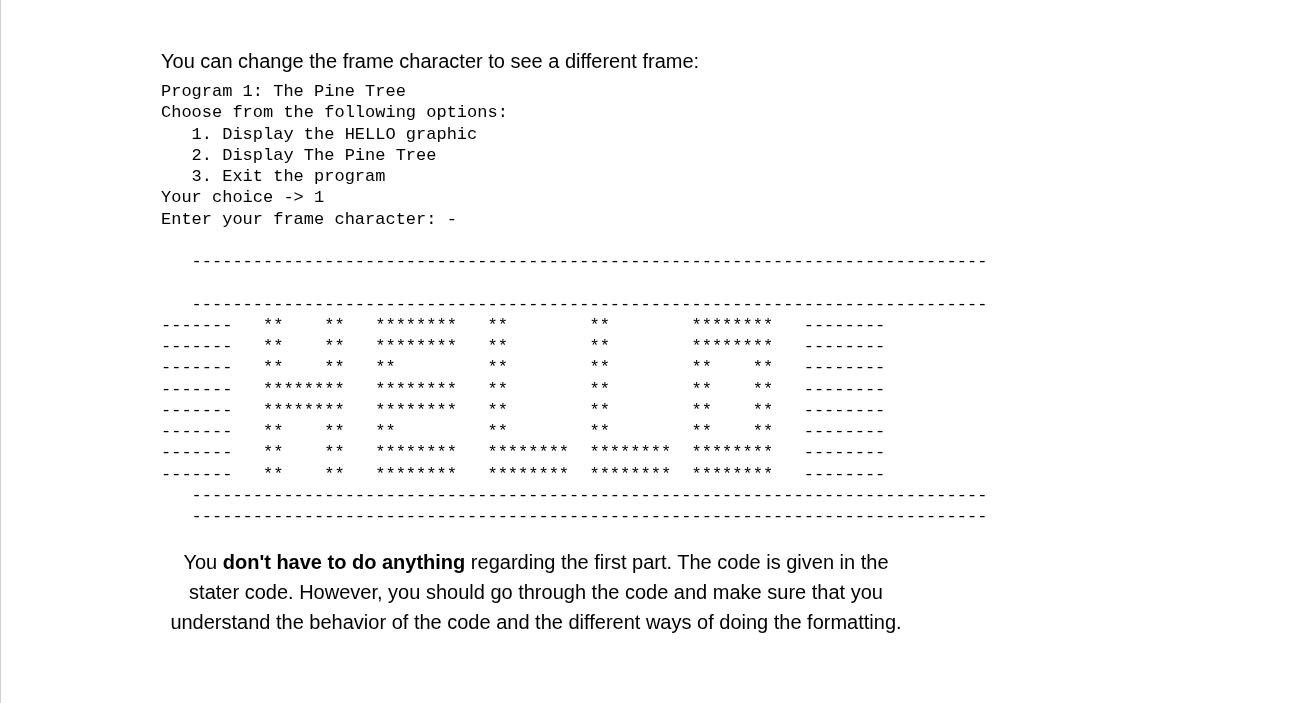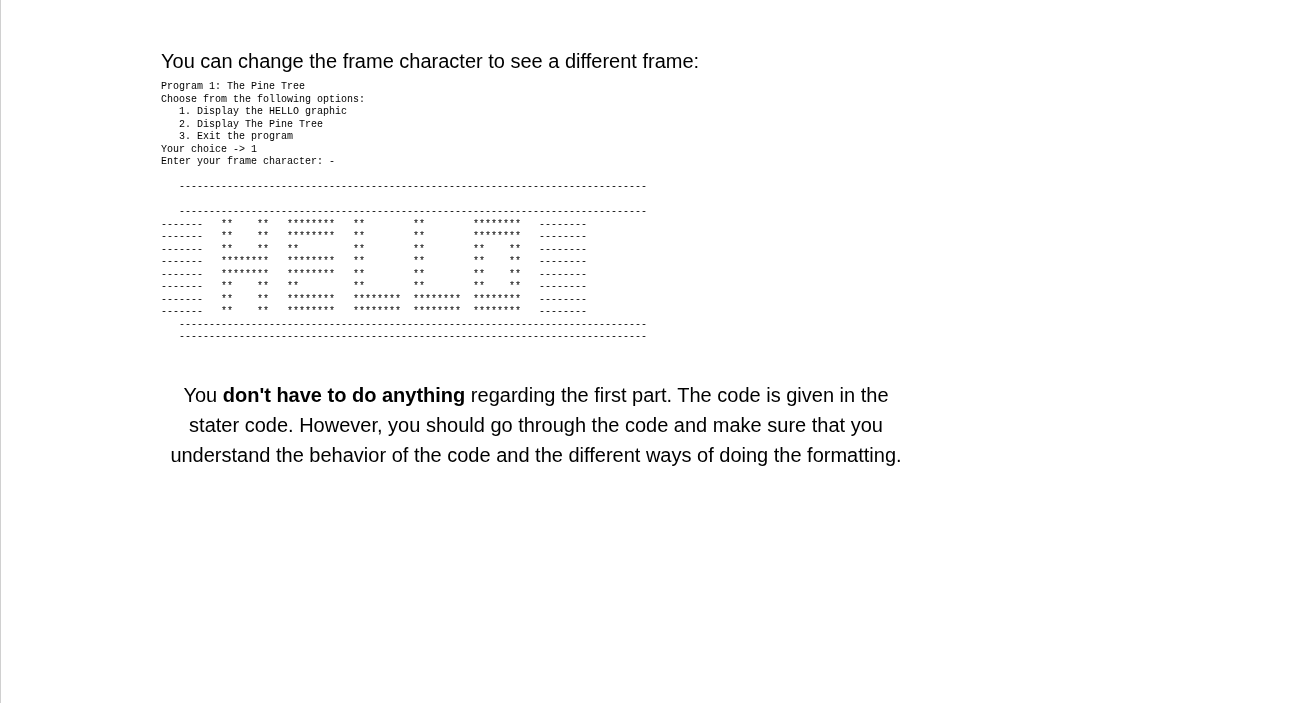--- a/index.html
+++ b/index.html
@@ -16,24 +16,24 @@
     padding: 50px 160px 60px 160px;
     border-left: 1px solid #d0d0d0;
     background: #ffffff;
   }
   .intro {
     font-size: 20px;
     margin: 0 0 8px 0;
   }
   .terminal {
     font-family: "Courier New", Courier, monospace;
-    font-size: 10px;
+    font-size: 17px;
     line-height: 1.25;
     white-space: pre;
-    margin: 0 0 36px 0;
+    margin: 0 0 20px 0;
   }
   .body-text {
     font-size: 20px;
     line-height: 1.5;
     margin: 0;
     text-align: center;
   }
   .body-text .bold {
     font-weight: bold;
   }

